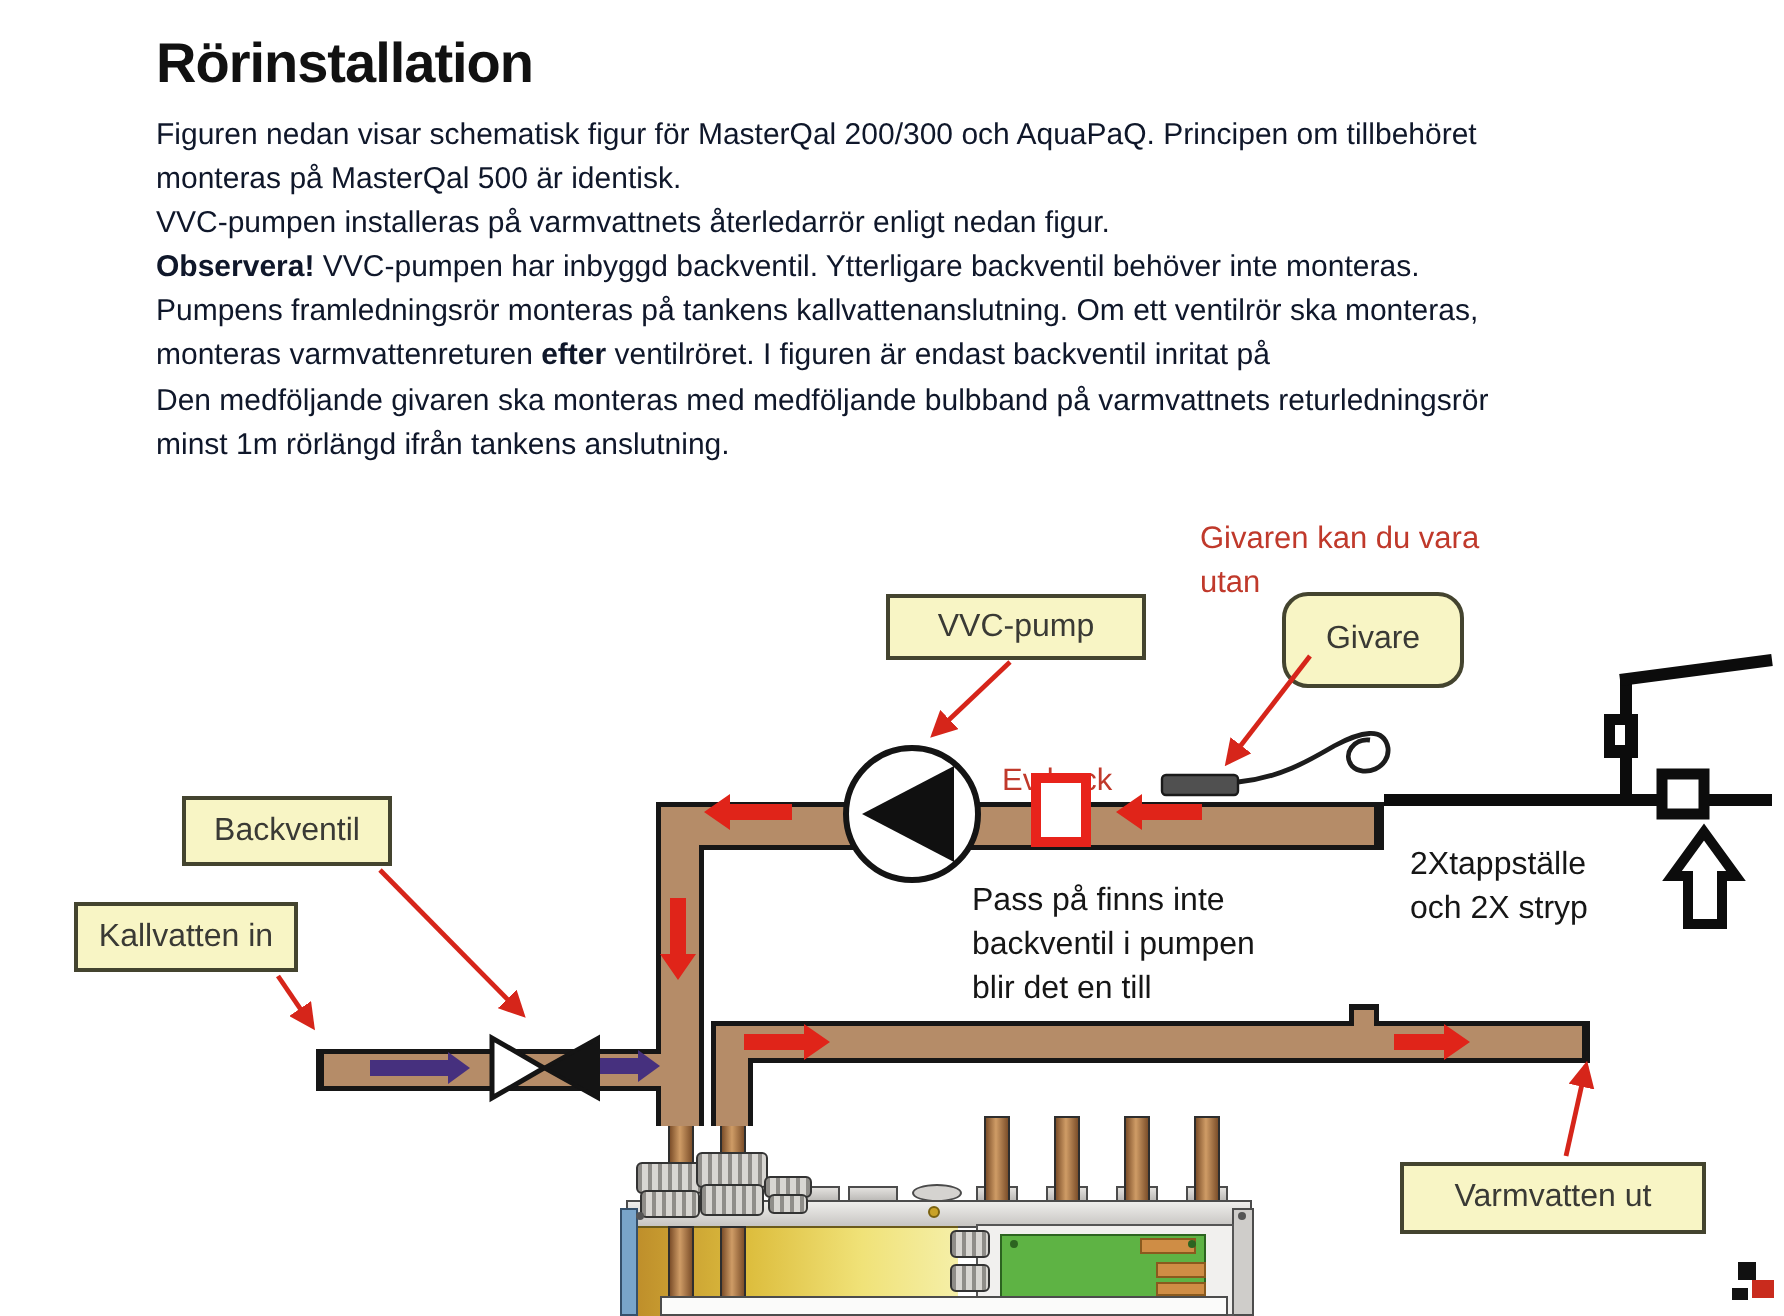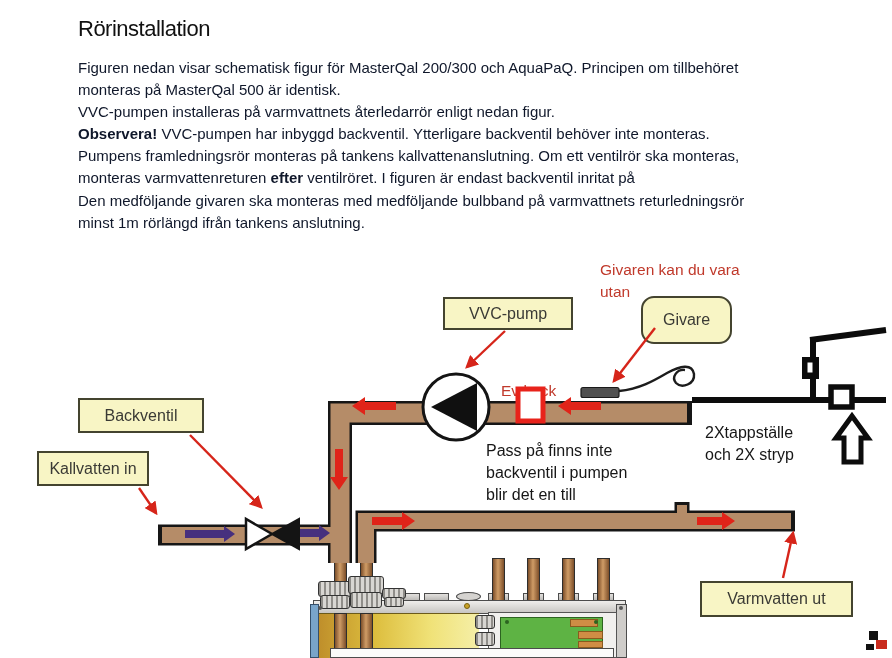--- a/index.html
+++ b/index.html
@@ -1,20 +1,20 @@
 <!DOCTYPE html>
 <html><head>
 <meta charset="utf-8">
 <style>
   html,body{margin:0;padding:0;background:#fff;}
   *{box-sizing:border-box;}
   #page{position:relative;width:892px;height:658px;background:#ffffff;overflow:hidden;
         font-family:"Liberation Sans",sans-serif;color:#1c1c1c;}
   .abs{position:absolute;}
-  #title{left:78px;top:16px;font-size:22px;font-weight:normal;letter-spacing:-0.5px;color:#111;}
+  #title{left:78px;top:16px;font-size:28px;font-weight:bold;letter-spacing:-0.5px;color:#111;}
   #para{left:78px;top:57px;width:790px;font-size:15px;line-height:22.1px;color:#0f172a;}
   .lbl{background:#f8f5c5;border:2px solid #44442f;color:#3a3a35;font-size:16px;
        display:flex;align-items:center;justify-content:center;text-align:center;}
   .rednote{color:#c0392b;font-size:15.5px;line-height:22px;}
   .blknote{color:#161616;font-size:16px;line-height:22px;}
   .tank-el{position:absolute;}
   .nut{background:repeating-linear-gradient(90deg,#8f8d89 0 2px,#d8d6d2 2px 5px);
        border:1px solid #333;border-radius:3px;}
   .copper{background:linear-gradient(90deg,#7d4f2a,#cf9c66 45%,#7d4f2a);border:1px solid #2e2e2e;}
   .tab{background:linear-gradient(180deg,#e3e1de,#bdbbb8);border:1px solid #4c4c4c;}
@@ -48,21 +48,21 @@
     <div>backventil i pumpen</div>
     <div>blir det en till</div>
   </div>
   <div class="abs blknote" style="left:705px;top:422px;">
     <div>2Xtappställe</div>
     <div>och 2X stryp</div>
   </div>
 
   <div class="abs lbl" style="left:443px;top:297px;width:130px;height:33px;">VVC-pump</div>
   <div class="abs lbl" style="left:641px;top:296px;width:91px;height:48px;border-radius:13px;">Givare</div>
-  <div class="abs lbl" style="left:78px;top:398px;width:126px;height:35px;">Backventil</div>
+  <div class="abs lbl" style="left:91px;top:398px;width:105px;height:35px;">Backventil</div>
   <div class="abs lbl" style="left:37px;top:451px;width:112px;height:35px;">Kallvatten in</div>
   <div class="abs lbl" style="left:700px;top:581px;width:153px;height:36px;">Varmvatten ut</div>
 
   <div>
     <div class="tank-el copper" style="left:334px;top:558px;width:13px;height:26px;"></div>
     <div class="tank-el copper" style="left:360px;top:558px;width:13px;height:26px;"></div>
     <div class="tank-el tab" style="left:394px;top:593px;width:26px;height:8px;"></div>
     <div class="tank-el tab" style="left:424px;top:593px;width:25px;height:8px;"></div>
     <div class="tank-el tab" style="left:488px;top:593px;width:21px;height:8px;"></div>
     <div class="tank-el tab" style="left:523px;top:593px;width:21px;height:8px;"></div>

